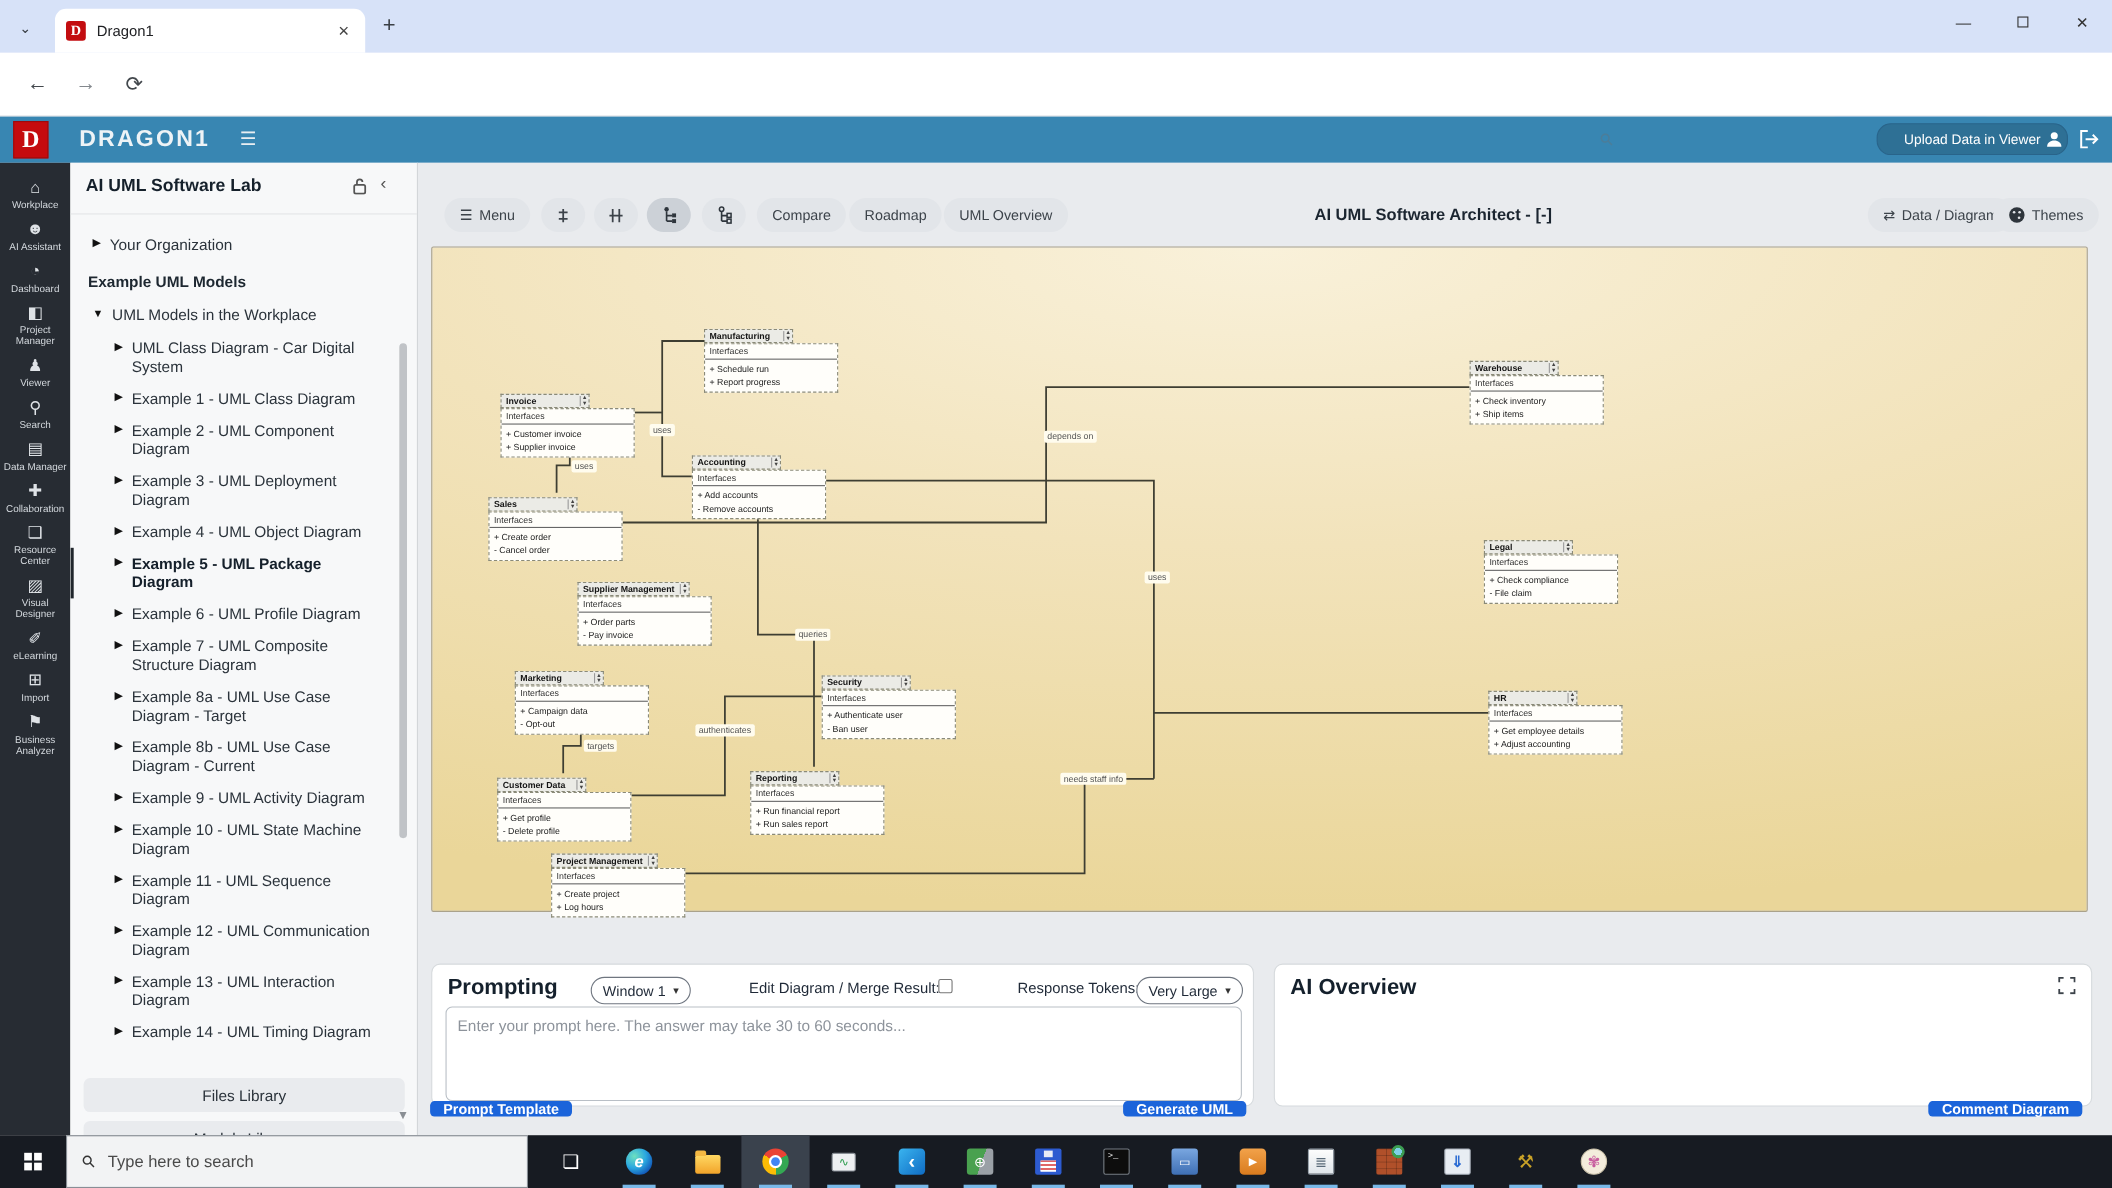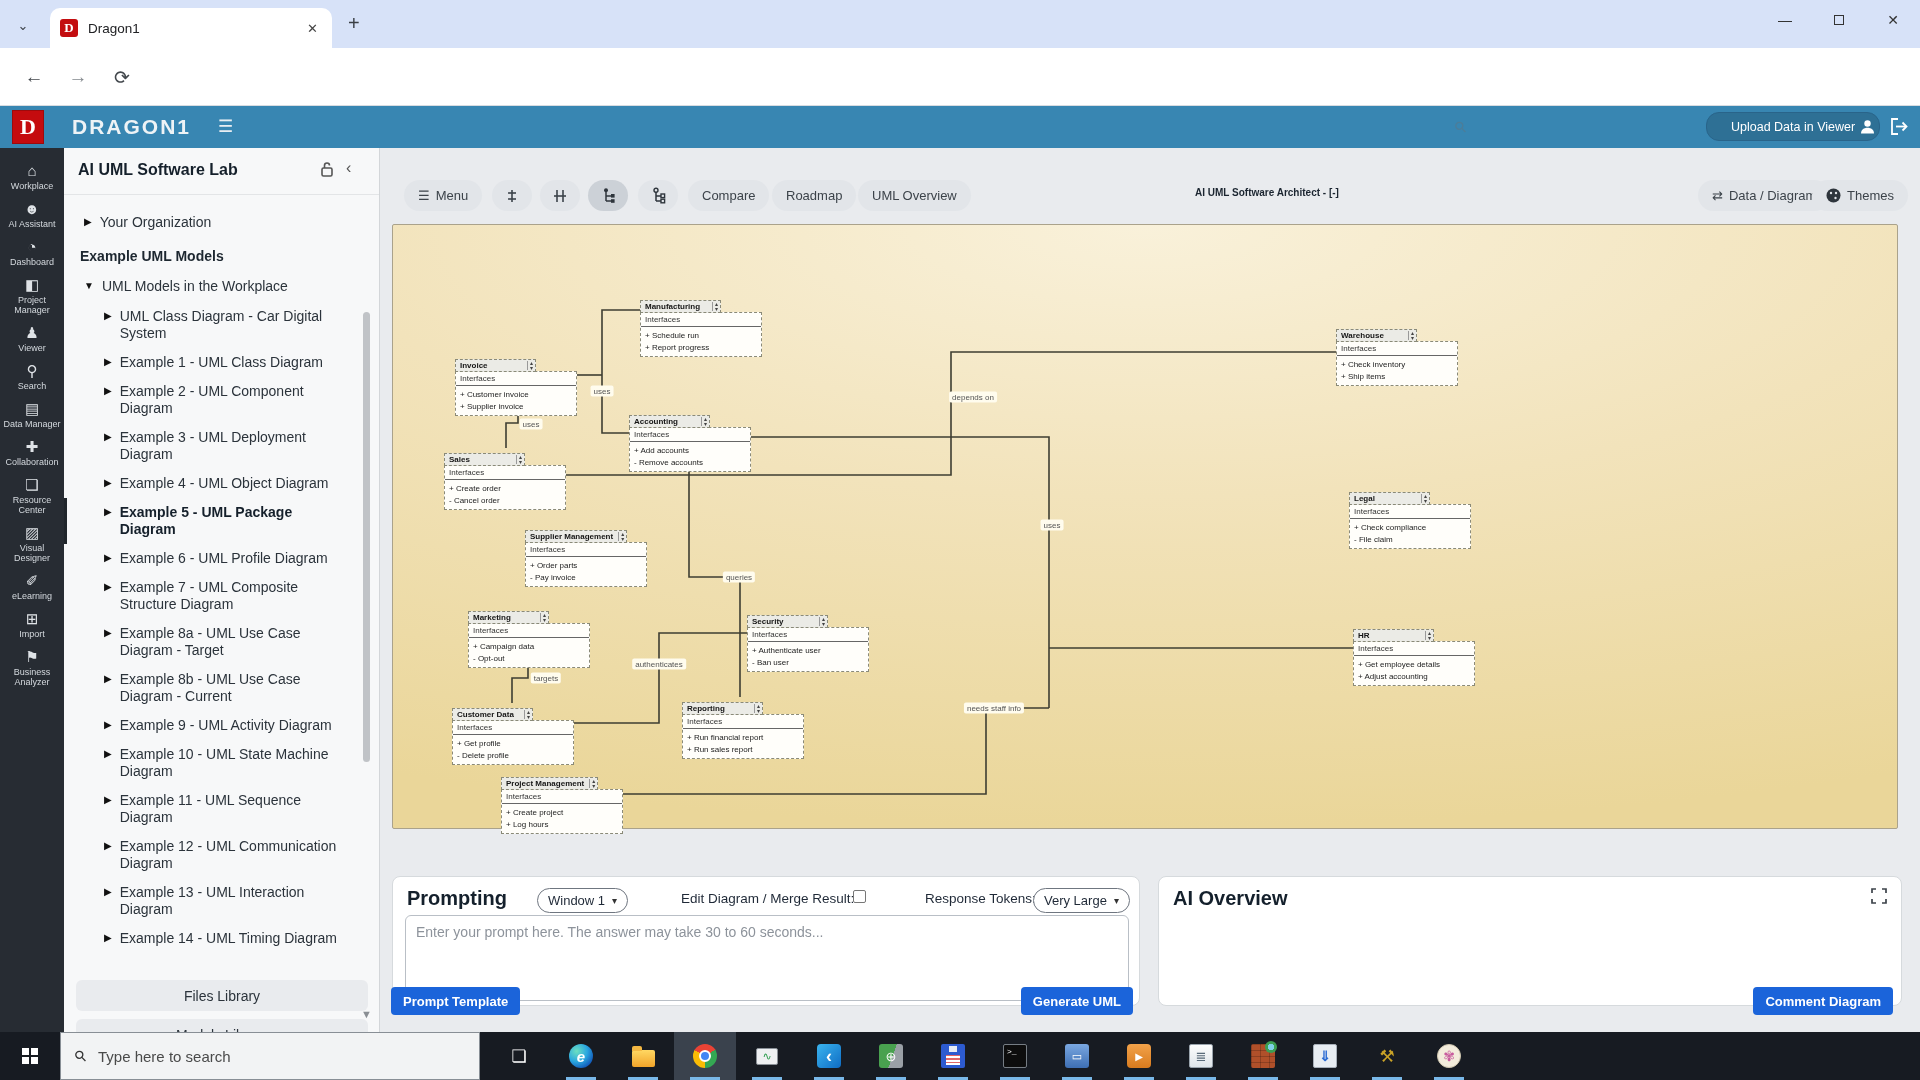--- a/index.html
+++ b/index.html
@@ -86,21 +86,21 @@
   #sb-arrow { left:297px; top:860px; color:#8a8f94; font-size:11px; }
 
   
   #main { left:380px; top:148px; width:1540px; height:884px; background:#e9ebee; }
   .pill { position:absolute; top:32px; height:31px; border-radius:16px; background:#e2e5e9;
     display:flex; align-items:center; justify-content:center; gap:6px; padding:0 14px;
     font-size:13px; color:#3c434a; }
   .pill.iconic { width:40px; padding:0; }
   .pill.sel { background:#ccd1d7; }
   .pill svg { display:block; }
-  #vp-title { left:815px; top:39px; font-size:10px; font-weight:bold; color:#1b2530;text-align:right; }
+  #vp-title { left:815px; top:39px; font-size:15px; font-weight:bold; color:#1b2530;text-align:right; }
 
   #canvas { left:12px; top:76px; width:1506px; height:605px; border:1px solid #aaa28b; border-radius:2px;
     background:radial-gradient(120% 100% at 50% 0%, #f9f1da 0%, #f2e3bb 45%, var(--canvas-gold) 100%); }
   #dg-title { left:0; top:16px; width:1506px; text-align:center; font-size:26px; font-weight:bold; color:#151515; }
   #edge-svg { left:0; top:0; }
   #edge-svg polyline { fill:none; stroke:#3e3e32; stroke-width:1.6; }
   .edge-label { position:absolute; transform:translate(-50%,-50%); font-size:8px; color:#555;
     background:#fffcee; padding:0 3px; border-radius:2px; line-height:11px; }
   .pkg { position:absolute; }
   .pkg-tab { display:inline-flex; align-items:center; gap:5px; background:#ebebe6;
@@ -119,21 +119,21 @@
   .card-title { position:absolute; left:14px; top:10px; font-size:20px; font-weight:bold; color:#14202c; }
   .selectbox { position:absolute; height:25px; border:1.5px solid #6f7680; border-radius:13px;
     display:flex; align-items:center; gap:7px; padding:0 10px; font-size:13px; color:#1f2937; background:#fff;text-align:center; }
   .selectbox b { font-weight:normal; font-size:10px; color:#333; }
   .flabel { position:absolute; font-size:13.5px; color:#1f2937; top:14px; }
   #merge-check { left:460px; top:13px; width:13px; height:13px; border:1.2px solid #777; border-radius:2px; background:#fff; }
   #prompt-input { left:12px; top:38px; width:724px; height:86px; border:1px solid #b9bfc6; border-radius:6px;
     resize:none; padding:8px 10px; font-size:14px; font-family:"Liberation Sans", sans-serif; color:#333; }
   #prompt-input::placeholder { color:#8d939b; }
   .blue-btn { position:absolute; background:var(--accent-blue); color:#fff; font-size:13px; font-weight:bold;
-    border-radius:4px; display:flex; align-items:center; justify-content:center; height:28px; padding:0 12px; }
+    border-radius:4px; display:flex; align-items:center; justify-content:center; height:14px; padding:0 12px; }
   #pt-btn { left:-2px; bottom:-10px; }
   #gen-btn { right:6px; bottom:-10px; }
   #comment-btn { right:8px; bottom:-10px; }
   #expand-icon { position:absolute; right:14px; top:11px; }
 
   
   #taskbar { left:0; top:1032px; width:1920px; height:48px; background:var(--taskbar-bg); }
   #startbtn { left:0; top:0; width:60px; height:48px; display:flex; align-items:center; justify-content:center; }
   #startbtn i { display:grid; grid-template-columns:7px 7px; grid-template-rows:7px 7px; gap:1.5px; }
   #startbtn i b { background:#fff; }

